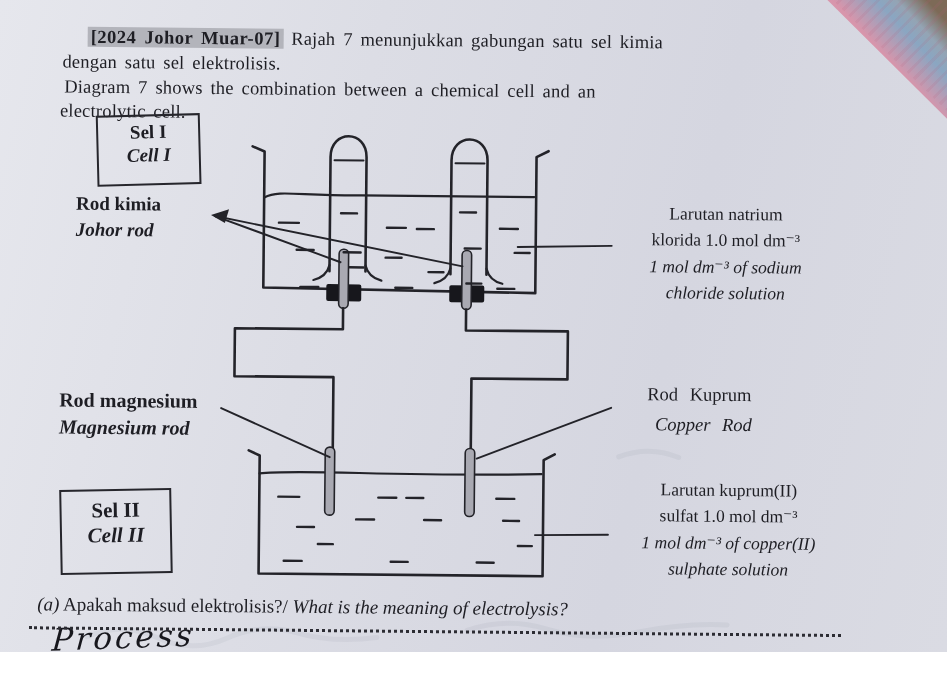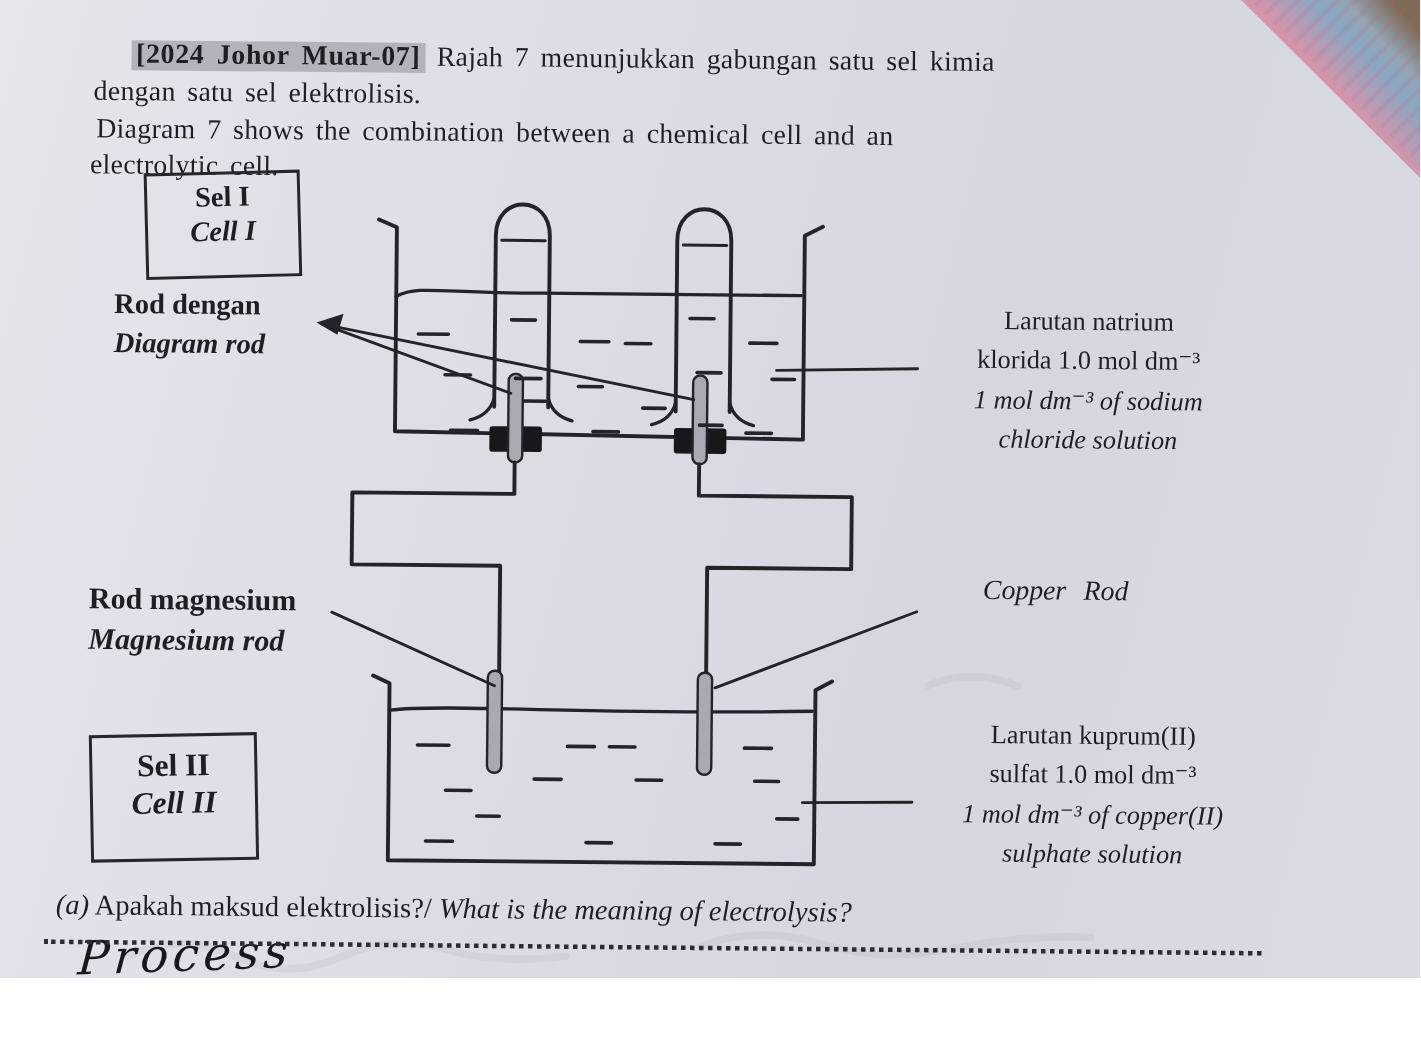--- a/index.html
+++ b/index.html
@@ -163,37 +163,38 @@
         </g>
       </g>
     </svg>
 
     <div class="cellbox" style="left:95px; top:117px; width:100px; height:62px; transform:rotate(-2deg);">
       <div class="cb-m">Sel I</div>
       <div class="cb-e">Cell I</div>
     </div>
 
     <div class="abs" style="left:75px; top:194px;">
-      <div class="lbl-b">Rod dengan</div>
-      <div class="lbl-bi">Diagram rod</div>
+      <div class="lbl-b">Rod kimia</div>
+      <div class="lbl-bi">Johor rod</div>
     </div>
 
     <div class="abs sol" style="left:625px; top:198px; width:200px;">
       <div>Larutan natrium</div>
       <div>klorida 1.0 mol dm⁻³</div>
       <div class="it">1 mol dm⁻³ of sodium</div>
       <div class="it">chloride solution</div>
     </div>
 
     <div class="abs" style="left:60px; top:390px;">
       <div class="lbl-b" style="font-size:20px;">Rod magnesium</div>
       <div class="lbl-bi" style="font-size:20px;">Magnesium rod</div>
     </div>
 
     <div class="abs cu-lbl" style="left:648px; top:378px;">
+      <div>Rod Kuprum</div>
       <div class="it" style="padding-left:8px;">Copper Rod</div>
     </div>
 
     <div class="cellbox" style="left:62px; top:492px; width:108px; height:74px; transform:rotate(-1.6deg); border-width:2.6px; padding-top:7px;">
       <div class="cb-m" style="font-size:21px;">Sel II</div>
       <div class="cb-e" style="font-size:21px;">Cell II</div>
     </div>
 
     <div class="abs sol" style="left:618px; top:474px; width:225px;">
       <div>Larutan kuprum(II)</div>

